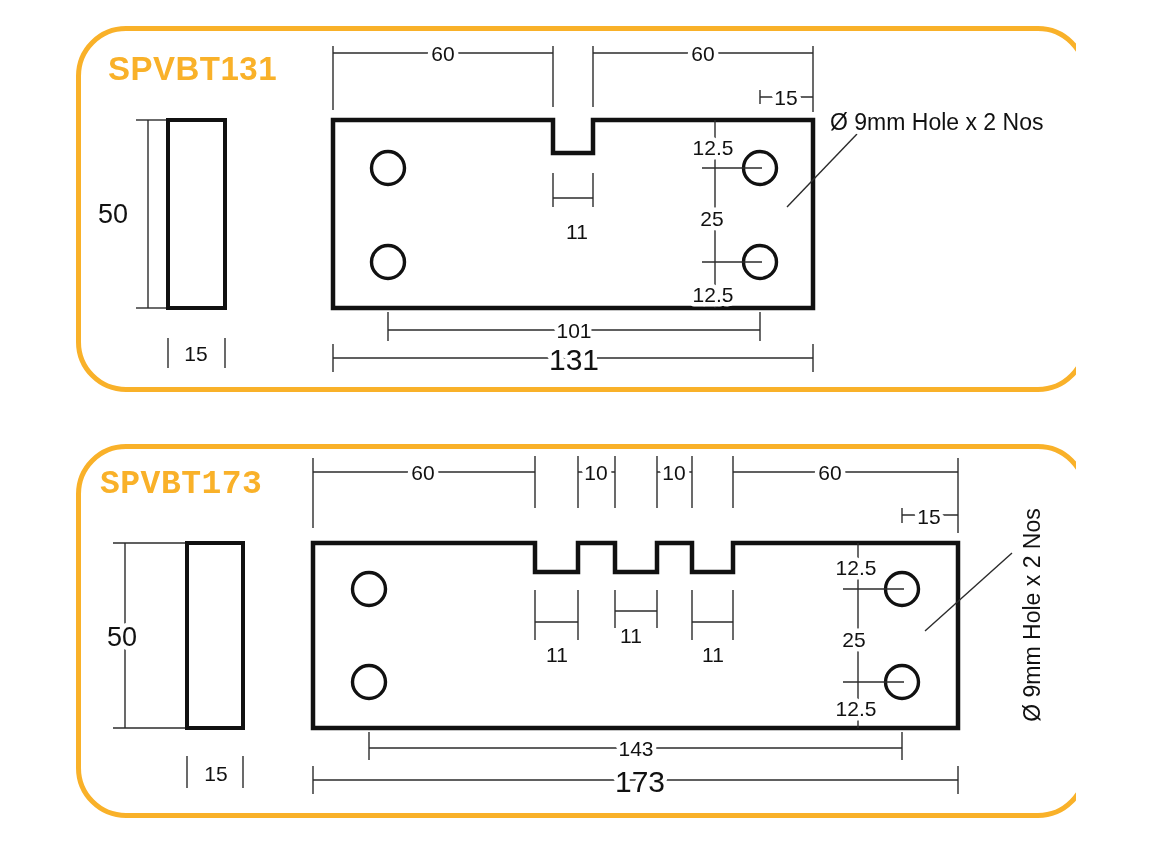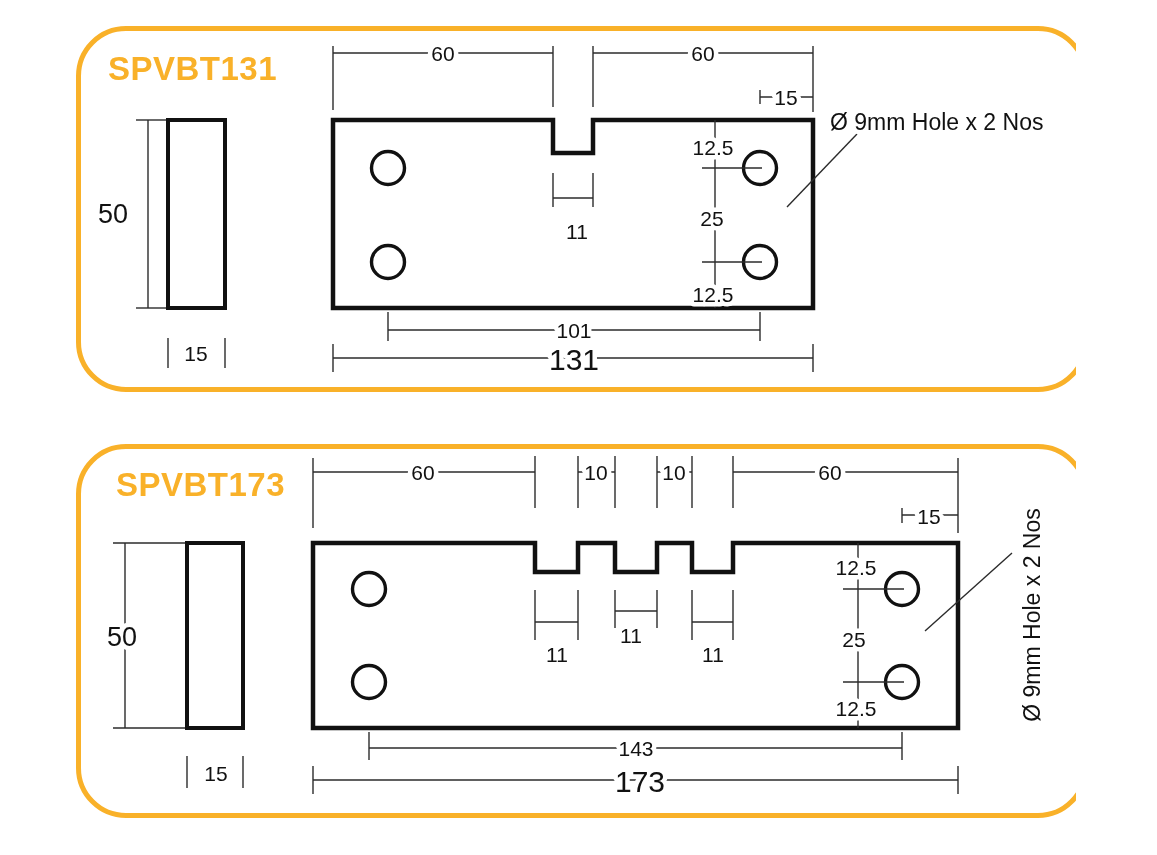--- a/index.html
+++ b/index.html
@@ -24,21 +24,21 @@
 </style>
 </head>
 <body>
 
 <div class="canvas">
 
   <div class="panel" style="left:76px;top:26px;width:1012px;height:366px;"></div>
   <div class="panel" style="left:76px;top:444px;width:1012px;height:374px;"></div>
 
   <div class="panel-title" style="left:108px;top:50px;">SPVBT131</div>
-  <div class="panel-title" style="left:116px;top:466px;">SPVBT173</div>
+  <div class="panel-title" style="left:100px;top:466px;font-family:Liberation Mono, monospace;">SPVBT173</div>
 
   <svg class="draw" width="1157" height="855" viewBox="0 0 1157 855">
 
     <g>
 
       <rect class="side" x="168" y="120" width="57" height="188"></rect>
 
       <g>
         <line class="dim" x1="136" y1="120" x2="166" y2="120"></line>
         <line class="dim" x1="136" y1="308" x2="166" y2="308"></line>

